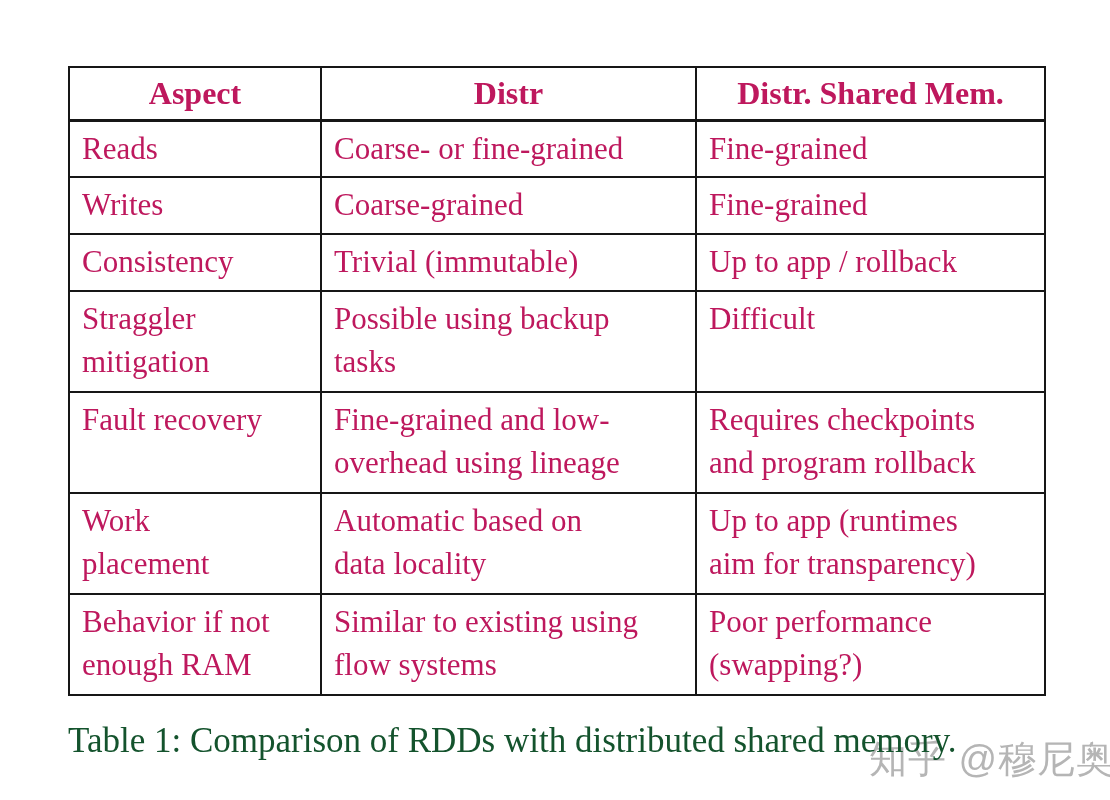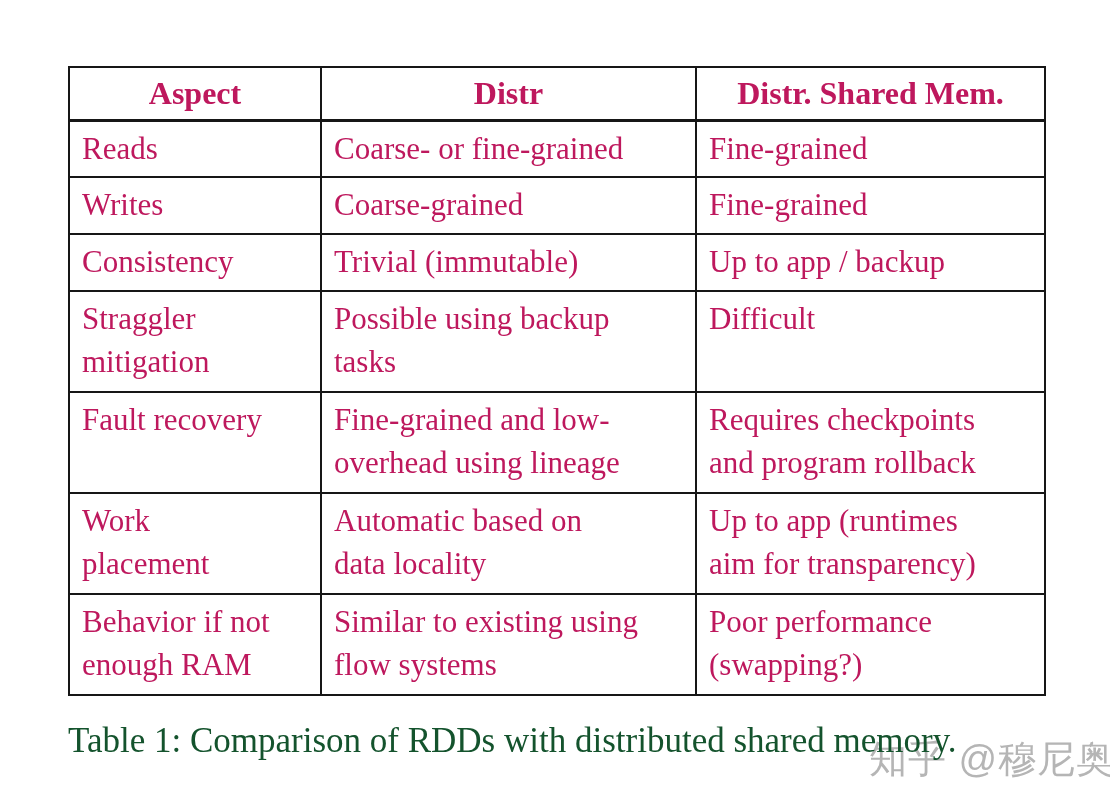--- a/index.html
+++ b/index.html
@@ -89,21 +89,21 @@
         <td>Fine-grained</td>
       </tr>
       <tr class="row-single">
         <td>Writes</td>
         <td>Coarse-grained</td>
         <td>Fine-grained</td>
       </tr>
       <tr class="row-single">
         <td>Consistency</td>
         <td>Trivial (immutable)</td>
-        <td>Up to app / backup</td>
+        <td>Up to app / rollback</td>
       </tr>
       <tr class="row-double">
         <td>Straggler
 mitigation</td>
         <td>Possible using backup
 tasks</td>
         <td>Difficult</td>
       </tr>
       <tr class="row-double">
         <td>Fault recovery</td>

